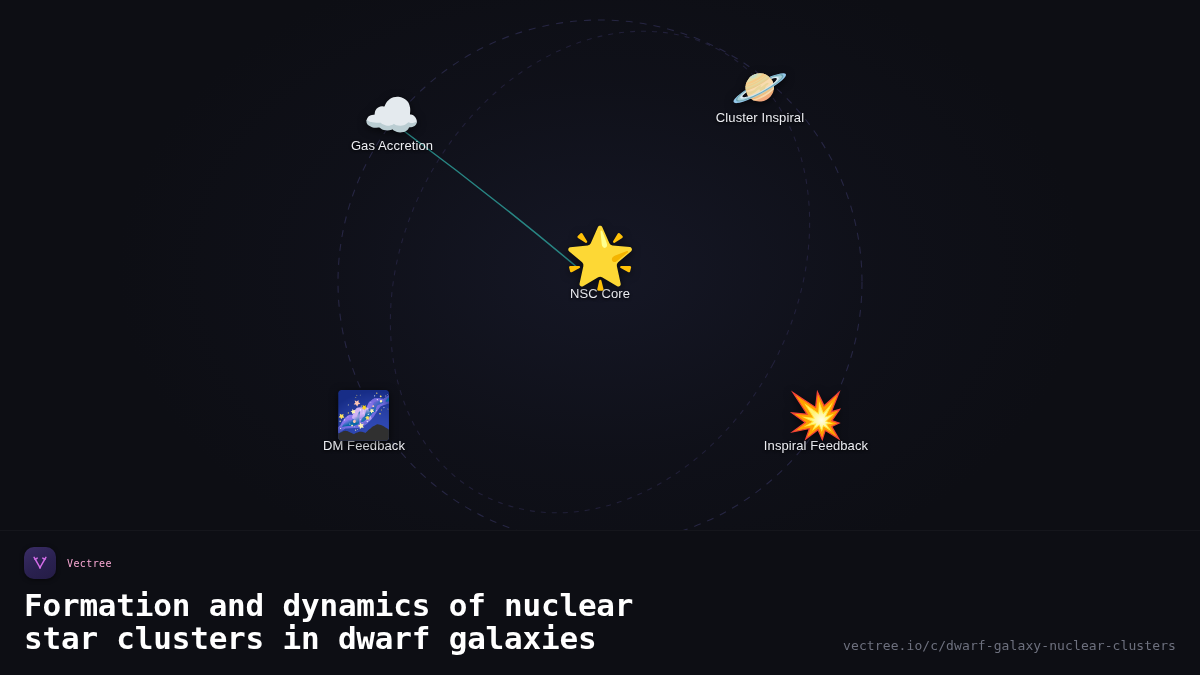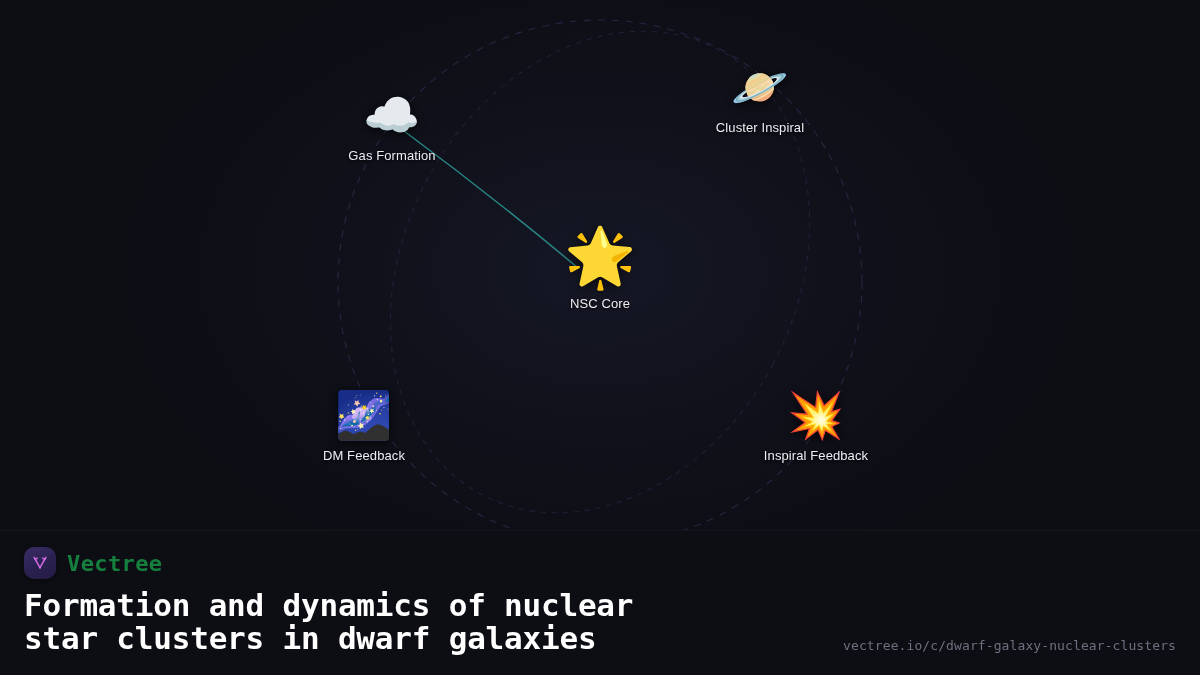--- a/index.html
+++ b/index.html
@@ -50,21 +50,20 @@
   .node-emoji {
     display:block;
     line-height:1;
     font-size:46px;
     font-family:"DejaVu Sans", sans-serif;
     filter:drop-shadow(0 2px 4px rgba(0,0,0,0.65));
   }
 
   .node-label {
     display:block;
-    margin-top:10px;
     font-size:13px;
     font-family:"Liberation Sans", sans-serif;
     color:#edeef3;
     letter-spacing:0.1px;
     text-shadow:0 1px 3px rgba(0,0,0,0.9);
     white-space:nowrap;
   }
 
   
   .graph-node.is-core .node-emoji {
@@ -113,23 +112,23 @@
     width:32px; height:32px;
     border-radius:10px;
     background:linear-gradient(150deg,#3b2d66 0%,#2a2150 55%,#241c45 100%);
     display:flex; align-items:center; justify-content:center;
     box-shadow:0 1px 4px rgba(0,0,0,0.55);
     flex:none;
   }
 
   #brand-name {
     font-family:"DejaVu Sans Mono", monospace;
-    font-size:22px;
-    font-weight:bold;
-    color:#15803d;
+    font-size:10px;
+    font-weight:normal;
+    color:#f9a8d4;
     letter-spacing:0.4px;
   }
 
   #page-title {
     position:absolute;
     left:24px; top:58px;
     width:840px;
     font-family:"DejaVu Sans Mono", monospace;
     font-size:31px;
     font-weight:bold;
@@ -157,21 +156,21 @@
 
     <ellipse cx="600" cy="282" rx="262" ry="262" fill="none" stroke="#36335e" stroke-width="1.1" stroke-dasharray="7 7" opacity="0.62"></ellipse>
 
     <ellipse cx="600" cy="272" rx="196" ry="252" transform="rotate(28 600 272)" fill="none" stroke="#33305a" stroke-width="1.1" stroke-dasharray="5 6" opacity="0.5"></ellipse>
 
     <path d="M 404 131 Q 492 196 578 268" fill="none" stroke="#2a8f8c" stroke-width="1.5" opacity="0.92" stroke-linecap="round"></path>
   </svg>
 
   <div class="graph-node" id="node-gas">
     <span class="node-emoji">☁️</span>
-    <span class="node-label">Gas Formation</span>
+    <span class="node-label">Gas Accretion</span>
   </div>
 
   <div class="graph-node" id="node-cluster">
     <span class="node-emoji">🪐</span>
     <span class="node-label">Cluster Inspiral</span>
   </div>
 
   <div class="graph-node is-core" id="node-core">
     <span class="core-glow"></span>
     <span class="node-emoji">🌟</span>

